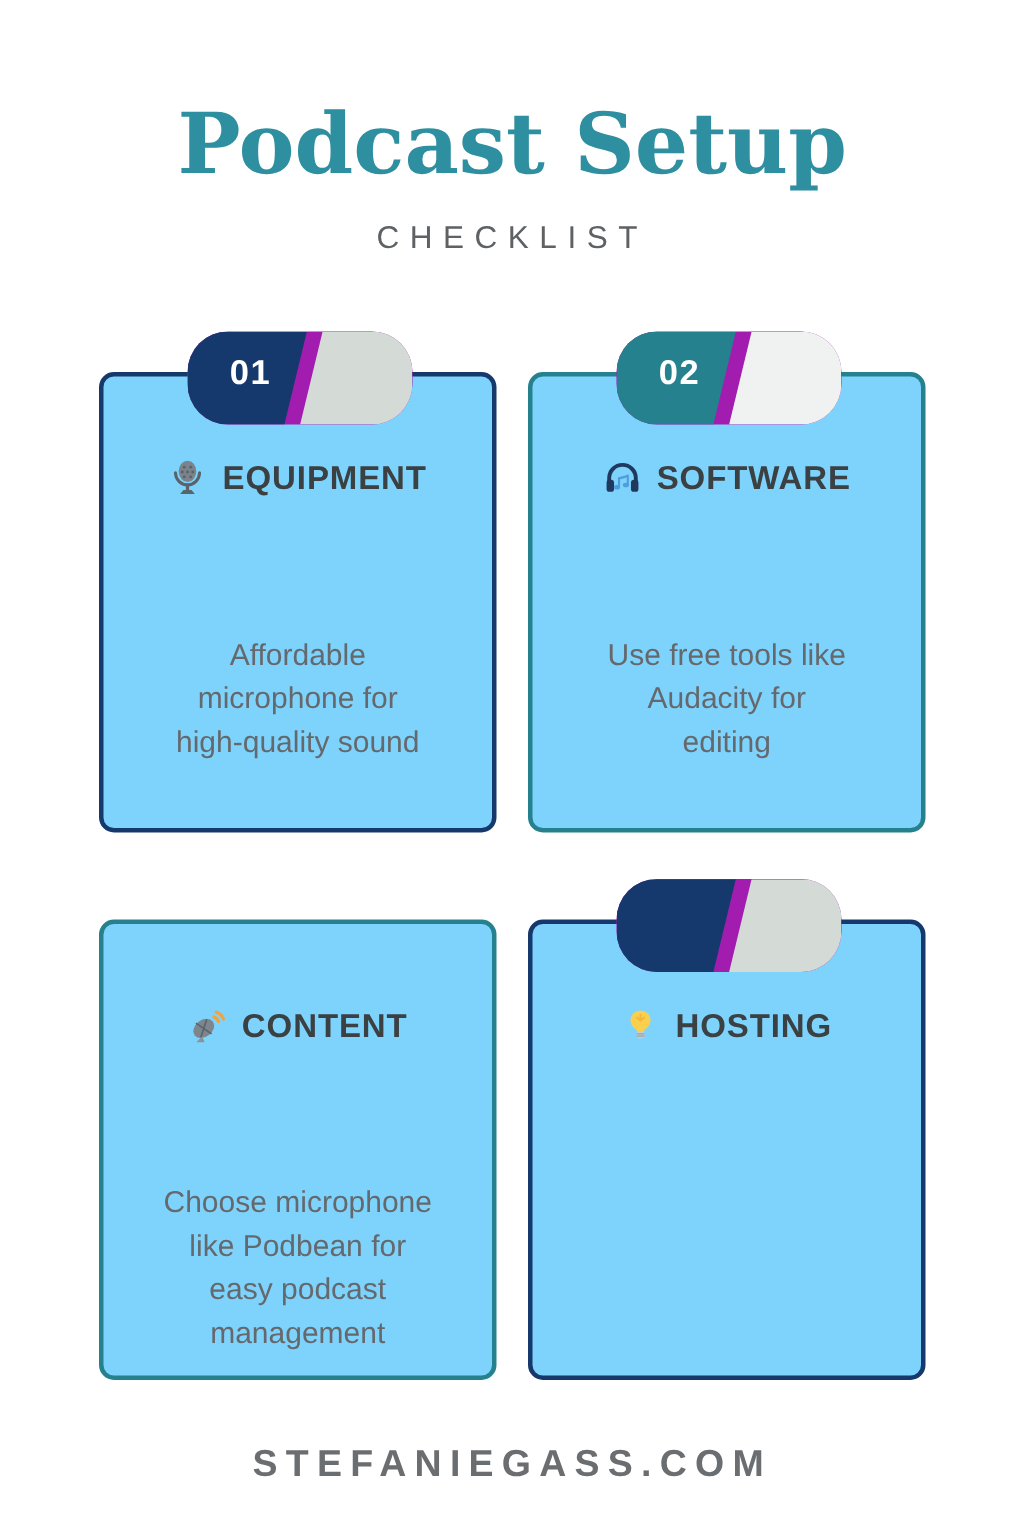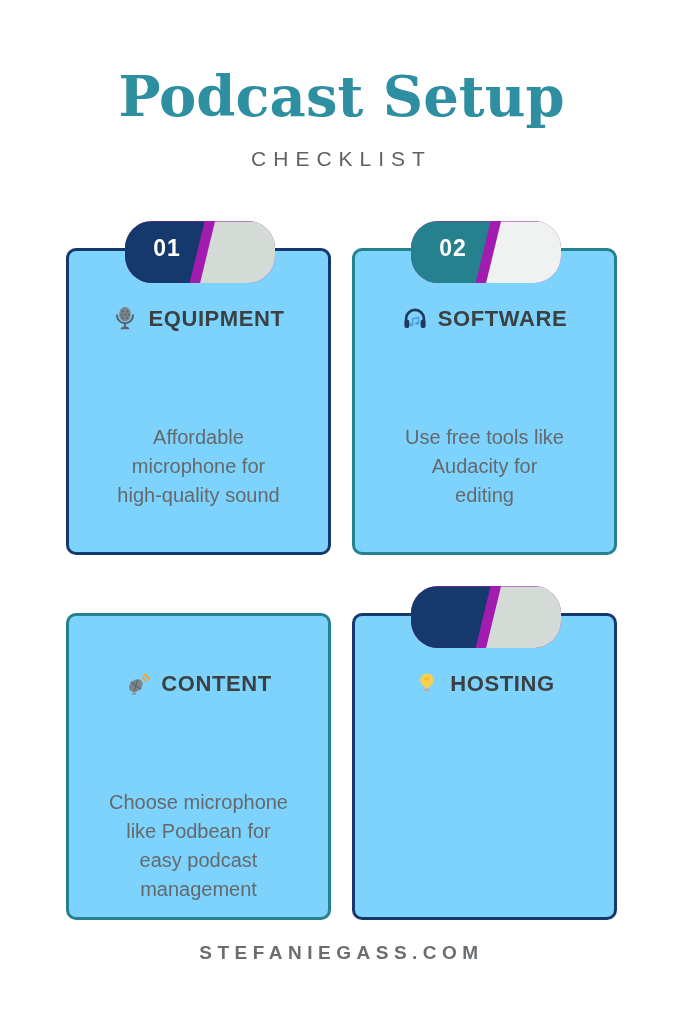--- a/index.html
+++ b/index.html
@@ -97,23 +97,23 @@
   .card-body {
     margin-top: 88px;
     font-size: 20px;
     line-height: 29px;
     color: #65696d;
     text-align: center;
     white-space: pre-line;
   }
   
   .footer {
-    margin-top: 22px;
+    margin-top: 42px;
     text-align: center;
-    font-size: 19px;
+    font-size: 25px;
     font-weight: 700;
     letter-spacing: 5.5px;
     color: #6b6e71;
   }
 </style>
 </head>
 <body>
 
 <div class="page">
 

